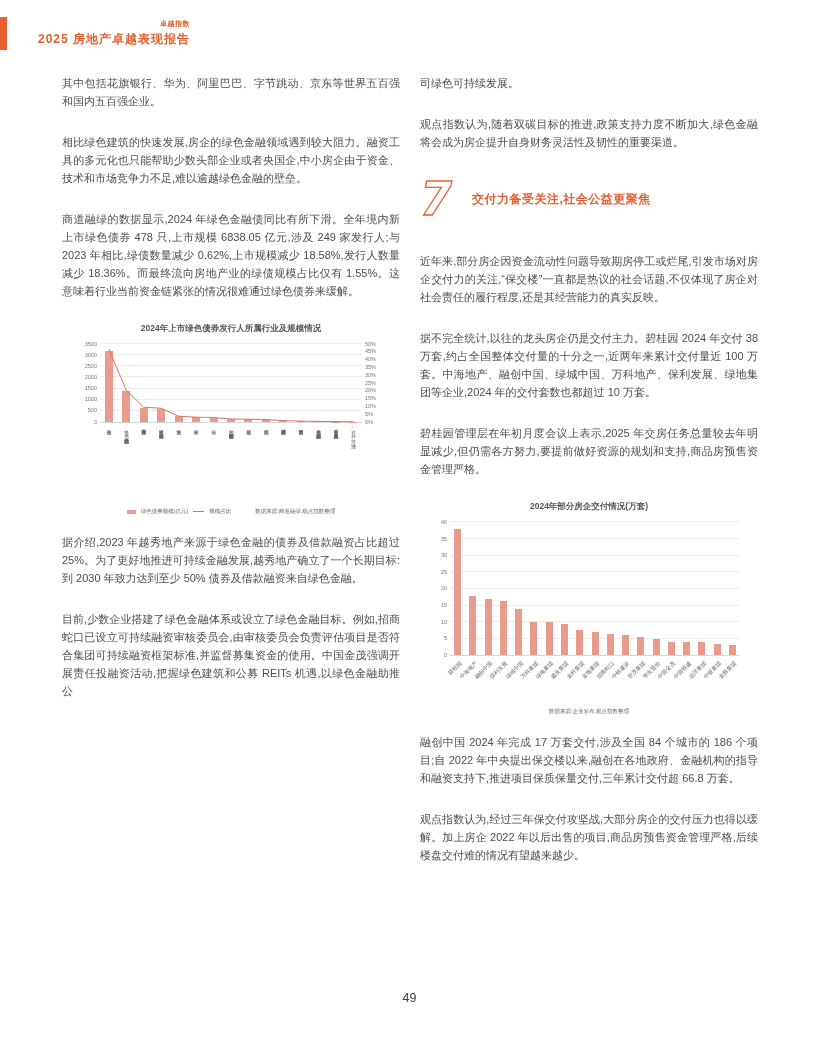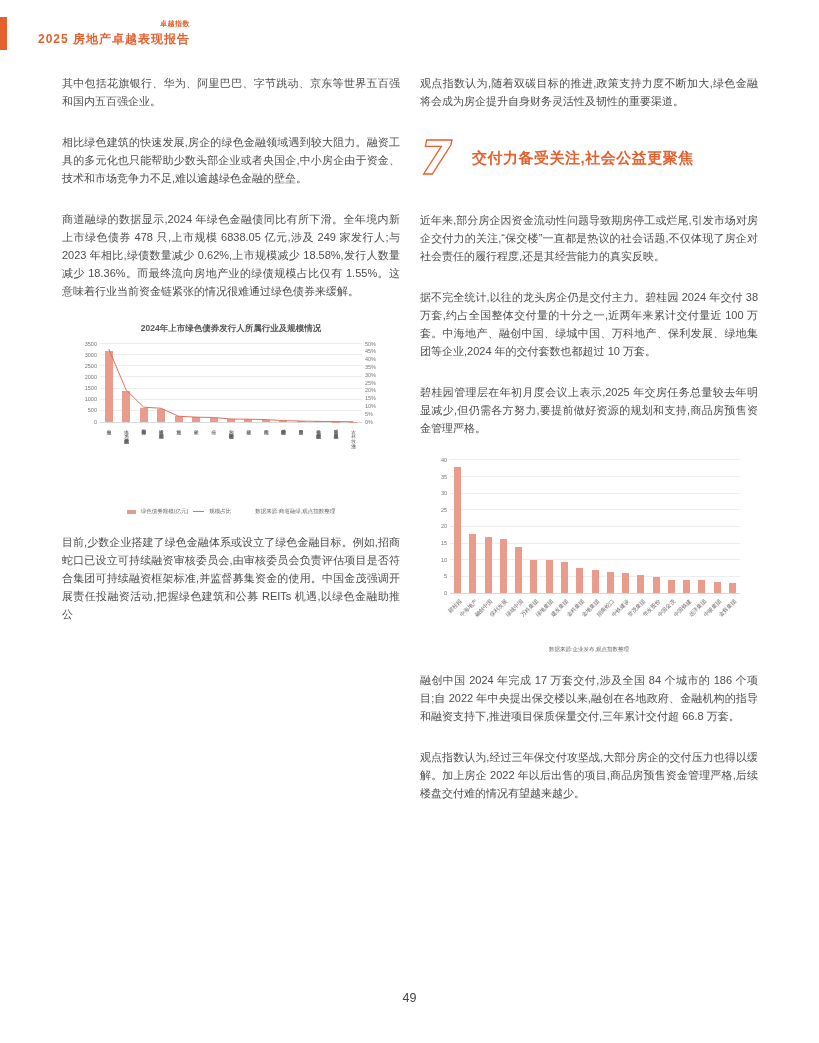--- a/index.html
+++ b/index.html
@@ -14,21 +14,21 @@
 
   
   .columns { position:absolute; top:74px; left:62px; width:696px; display:flex; gap:20px; }
   .col { width:338px; }
   p.body { font-size:11px; line-height:18px; color:#4d4d4d; text-align:justify; margin:0 0 23px; }
 
   
   .section-header { display:flex; align-items:center; gap:20px; margin:28px 0 32px; }
   .sec-num { font-size:46px; line-height:.9; font-weight:bold; font-style:italic;
              color:transparent; -webkit-text-stroke:1.3px #E4612F; font-family:"DejaVu Sans",sans-serif; }
-  .sec-title { font-size:15px; font-weight:bold; color:#E4612F; margin:0; letter-spacing:.5px; }
+  .sec-title { font-size:12px; font-weight:bold; color:#E4612F; margin:0; letter-spacing:.5px; }
 
   
   figure.chart { margin:0 6px 18px; }
   .c-title { text-align:center; font-size:8.5px; font-weight:bold; color:#555; margin-bottom:9px; }
   .c-plot { position:relative; border-bottom:1px solid #d9d9d9; }
   #chart1 .c-plot { height:78px; margin:0 32px; }
   #chart2 .c-plot { height:133px; margin:0 12px 0 24px; }
   .c-grid { position:absolute; left:0; right:0; height:1px; background:#ededed; }
   .c-tick { position:absolute; font-size:5.5px; color:#777; transform:translateY(50%); line-height:1; white-space:nowrap; }
   .c-tick-l { right:100%; padding-right:3px; }
@@ -200,33 +200,36 @@
           </div>
           <div class="c-legend">
             <span class="swatch-bar"></span>
             <span>绿色债券规模(亿元)</span>
             <span class="swatch-line"></span>
             <span>规模占比</span>
             <span class="legend-gap"></span>
             <span>数据来源:商道融绿,观点指数整理</span>
           </div>
         </figure>
+      <p class="body">据介绍,2023 年越秀地产来源于绿色金融的债券及借款融资占比超过 25%。为了更好地推进可持续金融发展,越秀地产确立了一个长期目标:到 2030 年致力达到至少 50% 债券及借款融资来自绿色金融。</p>
       <p class="body">目前,少数企业搭建了绿色金融体系或设立了绿色金融目标。例如,招商蛇口已设立可持续融资审核委员会,由审核委员会负责评估项目是否符合集团可持续融资框架标准,并监督募集资金的使用。中国金茂强调开展责任投融资活动,把握绿色建筑和公募 REITs 机遇,以绿色金融助推公</p>
     </section>
 
     <section class="col">
+      <p class="body">司绿色可持续发展。</p>
       <p class="body">观点指数认为,随着双碳目标的推进,政策支持力度不断加大,绿色金融将会成为房企提升自身财务灵活性及韧性的重要渠道。</p>
       <div class="section-header">
         <span class="sec-num">7</span>
         <h2 class="sec-title">交付力备受关注,社会公益更聚焦</h2>
       </div>
       <p class="body">近年来,部分房企因资金流动性问题导致期房停工或烂尾,引发市场对房企交付力的关注,“保交楼”一直都是热议的社会话题,不仅体现了房企对社会责任的履行程度,还是其经营能力的真实反映。</p>
       <p class="body">据不完全统计,以往的龙头房企仍是交付主力。碧桂园 2024 年交付 38 万套,约占全国整体交付量的十分之一,近两年来累计交付量近 100 万套。中海地产、融创中国、绿城中国、万科地产、保利发展、绿地集团等企业,2024 年的交付套数也都超过 10 万套。</p>
       <p class="body">碧桂园管理层在年初月度会议上表示,2025 年交房任务总量较去年明显减少,但仍需各方努力,要提前做好资源的规划和支持,商品房预售资金管理严格。</p>
       <figure class="chart" id="chart2">
+          <div class="c-title">2024年部分房企交付情况(万套)</div>
           <div class="c-plot">
             <span class="c-tick c-tick-l" style="bottom: 0%;">0</span>
             <div class="c-grid" style="bottom: 12.5%;"></div>
             <span class="c-tick c-tick-l" style="bottom: 12.5%;">5</span>
             <div class="c-grid" style="bottom: 25%;"></div>
             <span class="c-tick c-tick-l" style="bottom: 25%;">10</span>
             <div class="c-grid" style="bottom: 37.5%;"></div>
             <span class="c-tick c-tick-l" style="bottom: 37.5%;">15</span>
             <div class="c-grid" style="bottom: 50%;"></div>
             <span class="c-tick c-tick-l" style="bottom: 50%;">20</span>

